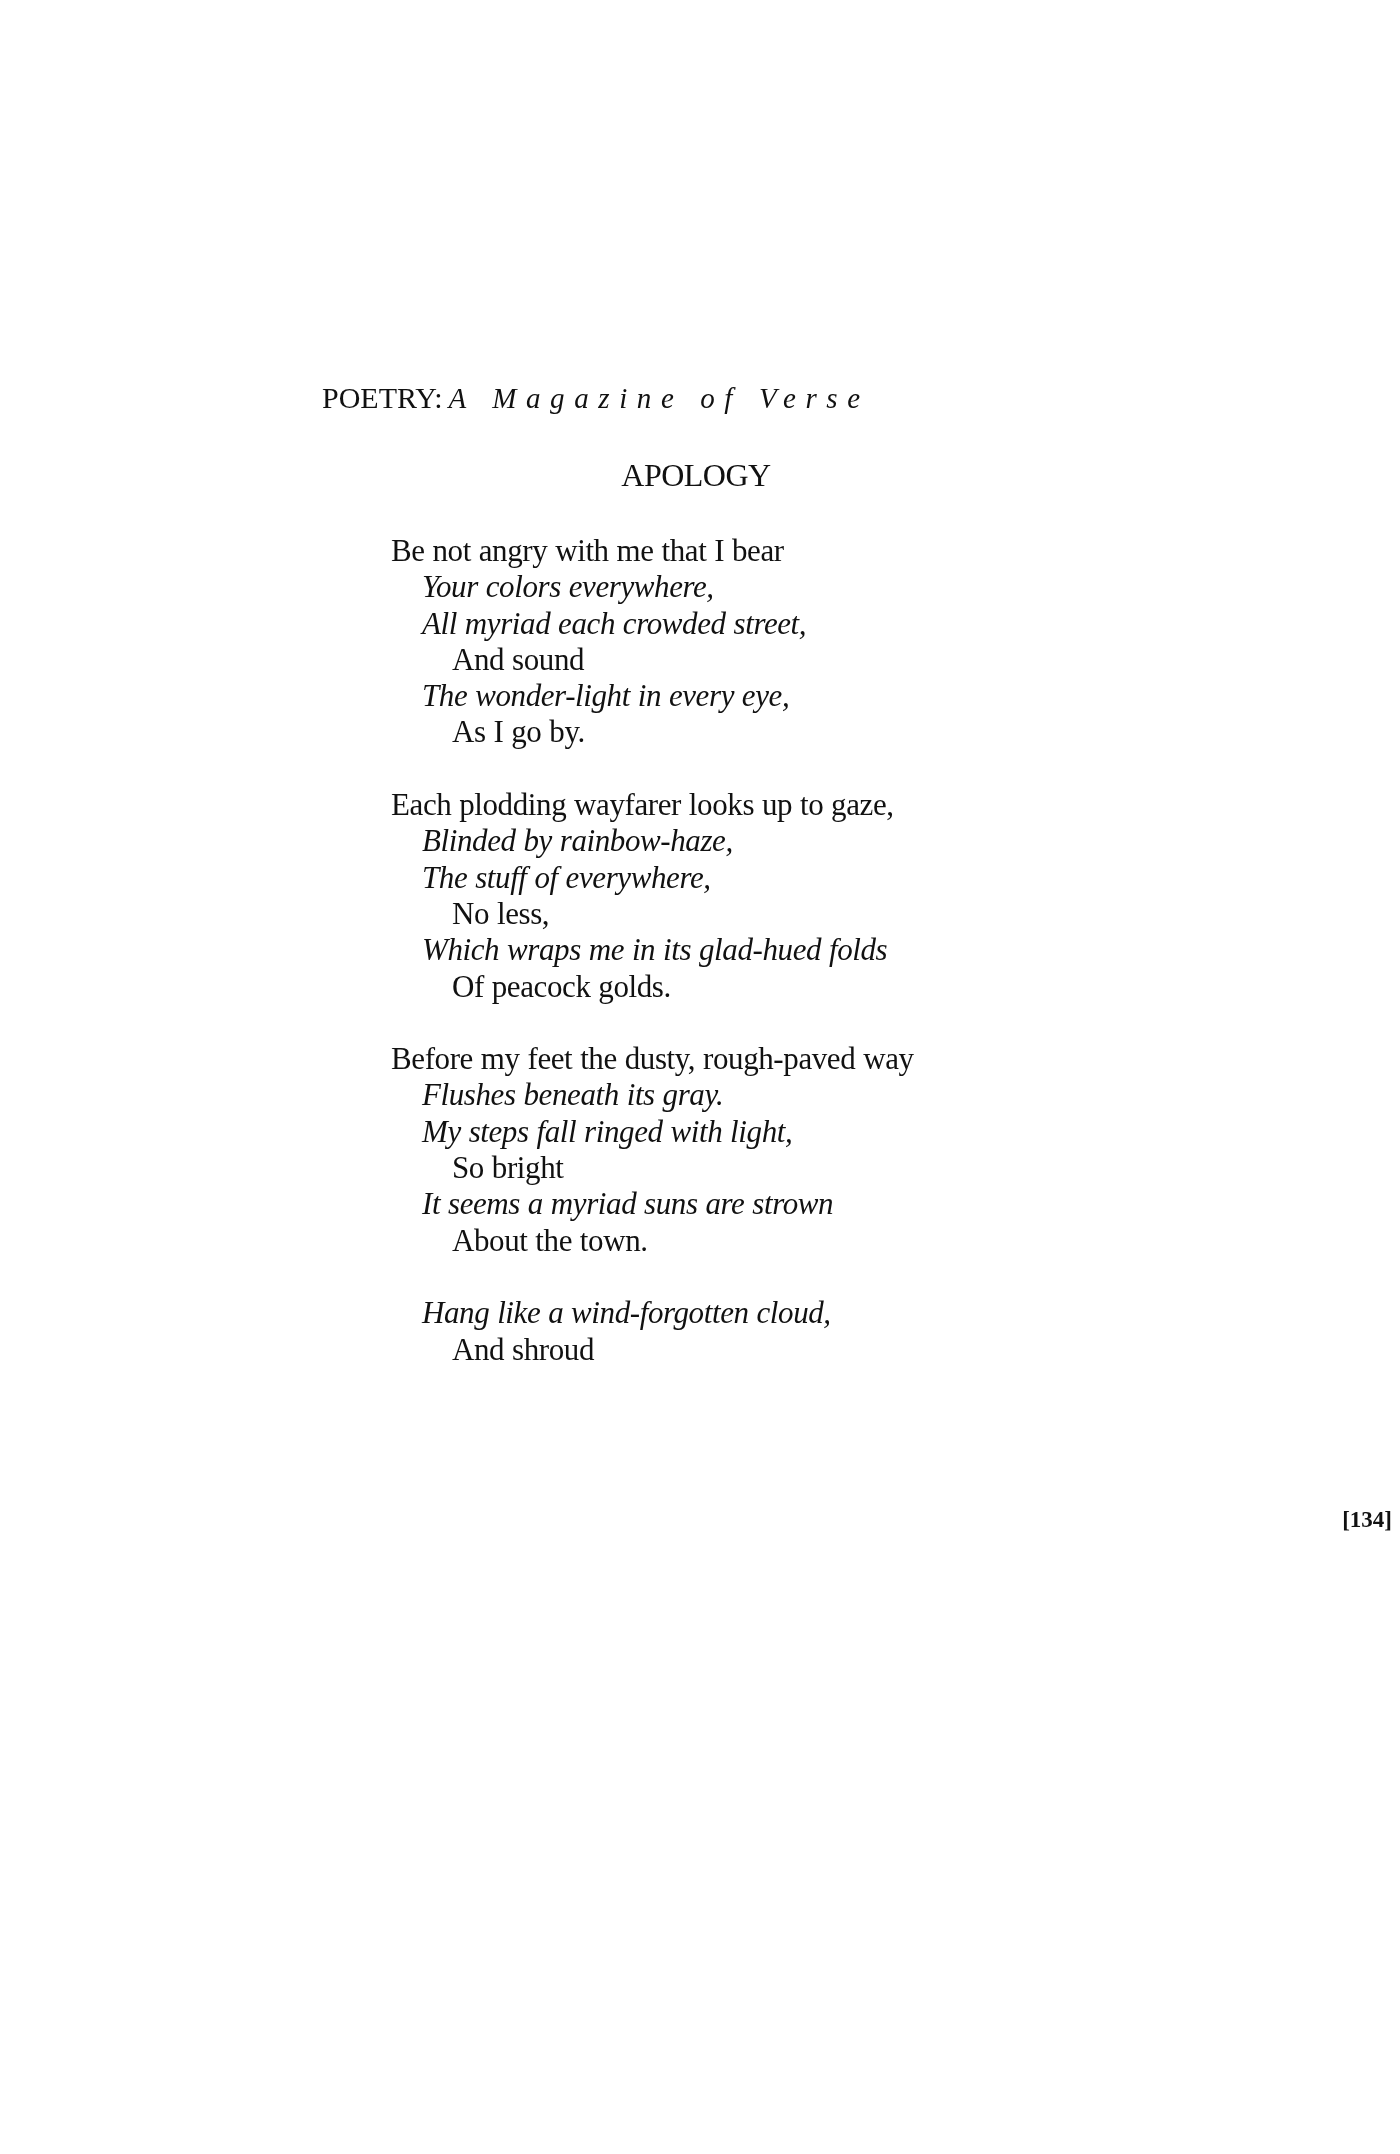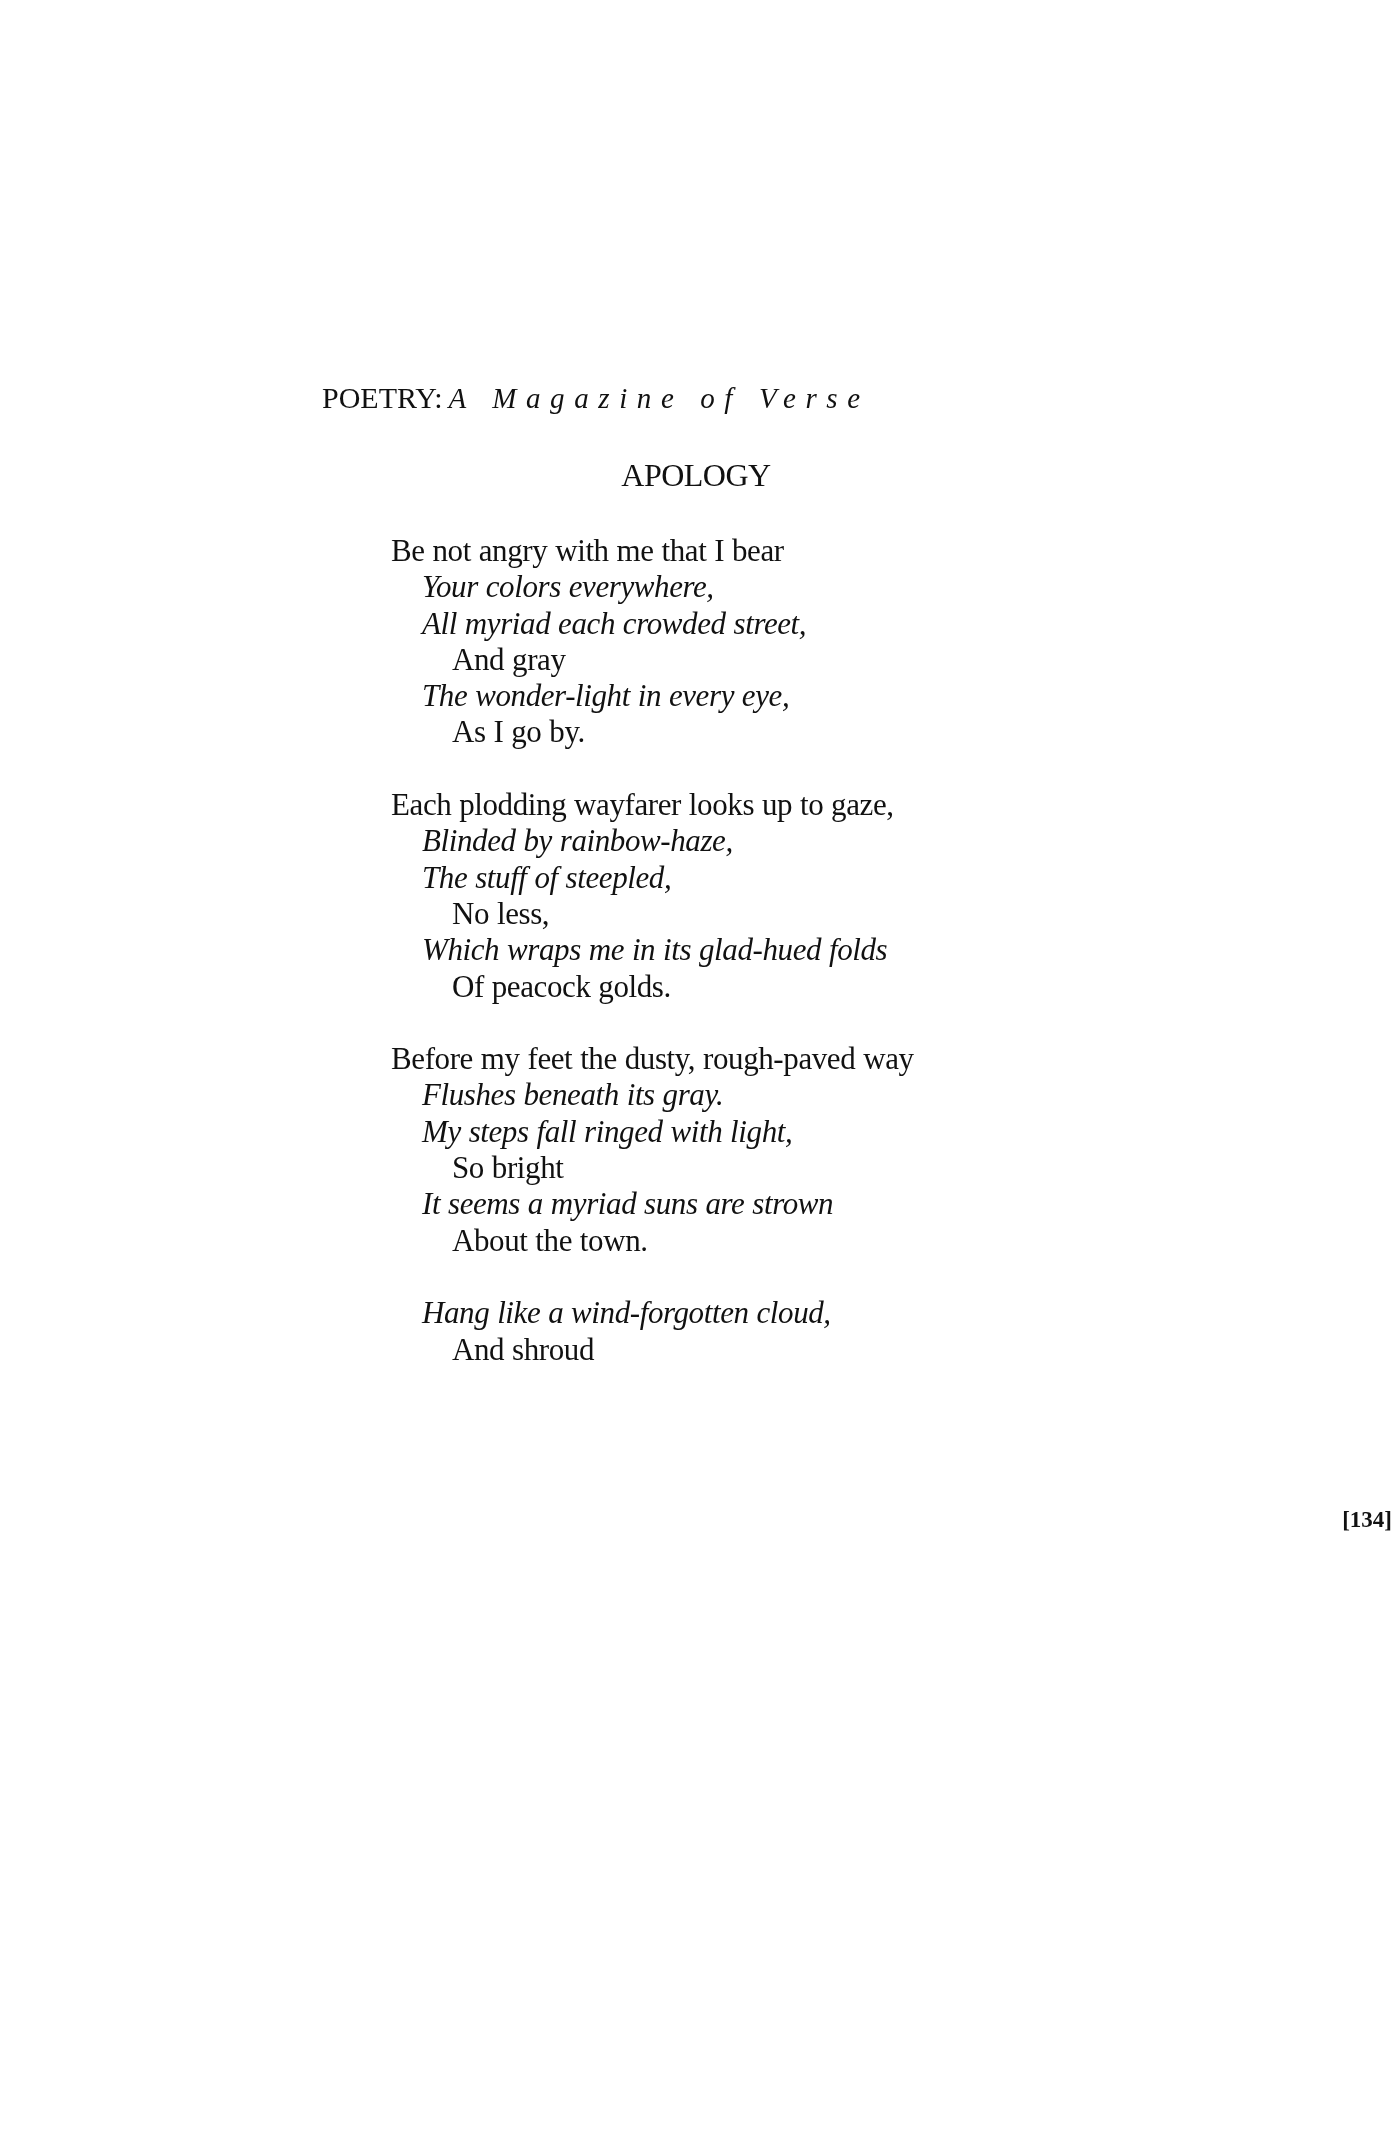--- a/index.html
+++ b/index.html
@@ -86,28 +86,28 @@
     <span class="mag">POETRY:</span><span class="sub">A Magazine of Verse</span>
   </div>
 
   <div class="title">APOLOGY</div>
 
   <div class="poem">
     <div class="stanza">
       <span class="line indent-0">Be not angry with me that I bear</span>
       <span class="line indent-1">Your colors everywhere,</span>
       <span class="line indent-1">All myriad each crowded street,</span>
-      <span class="line indent-2">And gray</span>
+      <span class="line indent-2">And sound</span>
       <span class="line indent-1">The wonder-light in every eye,</span>
       <span class="line indent-2">As I go by.</span>
     </div>
     <div class="stanza">
       <span class="line indent-0">Each plodding wayfarer looks up to gaze,</span>
       <span class="line indent-1">Blinded by rainbow-haze,</span>
-      <span class="line indent-1">The stuff of steepled,</span>
+      <span class="line indent-1">The stuff of everywhere,</span>
       <span class="line indent-2">No less,</span>
       <span class="line indent-1">Which wraps me in its glad-hued folds</span>
       <span class="line indent-2">Of peacock golds.</span>
     </div>
     <div class="stanza">
       <span class="line indent-0">Before my feet the dusty, rough-paved way</span>
       <span class="line indent-1">Flushes beneath its gray.</span>
       <span class="line indent-1">My steps fall ringed with light,</span>
       <span class="line indent-2">So bright</span>
       <span class="line indent-1">It seems a myriad suns are strown</span>

